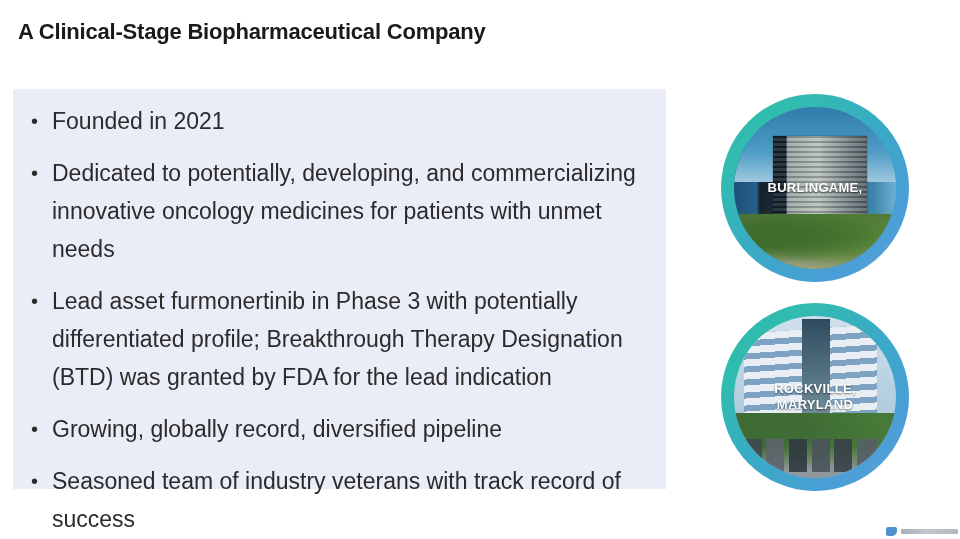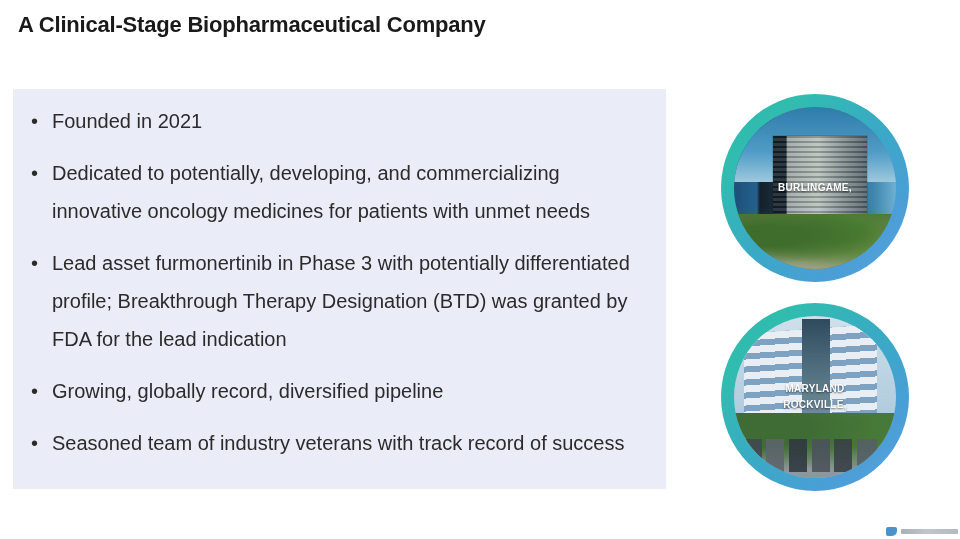--- a/index.html
+++ b/index.html
@@ -13,21 +13,21 @@
     position: relative;
     overflow: hidden;
     font-family: "Liberation Sans", sans-serif;
     -webkit-font-smoothing: antialiased;
   }
 
   
   #slide-title {
     position: absolute;
     left: 18px;
-    top: 12px;
+    top: 19px;
     font-size: 22px;
     font-weight: bold;
     color: #1a1a1a;
     letter-spacing: -0.2px;
     white-space: nowrap;
   }
 
   
   #bullet-panel {
     position: absolute;
@@ -52,21 +52,21 @@
     flex: 0 0 auto;
     width: 21px;
     font-size: 20px;
     line-height: 38px;
     color: #2b2b2b;
     text-align: left;
     padding-left: 1px;
   }
   .bullet-text {
     flex: 1 1 auto;
-    font-size: 20px;
+    font-size: 23px;
     line-height: 38px;
     color: #2b2b2b;
   }
 
   
   .loc-badge {
     position: absolute;
     width: 188px;
     height: 188px;
     border-radius: 50%;
@@ -177,21 +177,21 @@
   }
   .badge-label {
     position: absolute;
     left: 0;
     right: 0;
     top: 50%;
     transform: translateY(-50%);
     z-index: 6;
     text-align: center;
     color: #ffffff;
-    font-size: 10px;
+    font-size: 13px;
     font-weight: bold;
     line-height: 16px;
     letter-spacing: 0.3px;
     text-shadow: 0 1px 2px rgba(0,0,0,0.55);
   }
 
   
   #corner-logo {
     position: absolute;
     left: 886px;
@@ -263,22 +263,22 @@
     </div>
   </div>
 </div>
 
 <div class="loc-badge" id="badge-rockville">
   <div class="ring"></div>
   <div class="photo photo-rockville">
     <div class="ground-rockville"></div>
     <div class="cars"></div>
     <div class="badge-label">
+      <div>ROCKVILLE,</div>
       <div>MARYLAND</div>
-      <div>ROCKVILLE,</div>
     </div>
   </div>
 </div>
 
 <div id="corner-logo">
   <div class="mark"></div>
   <div class="wordmark"></div>
 </div>
 
 </body></html>

